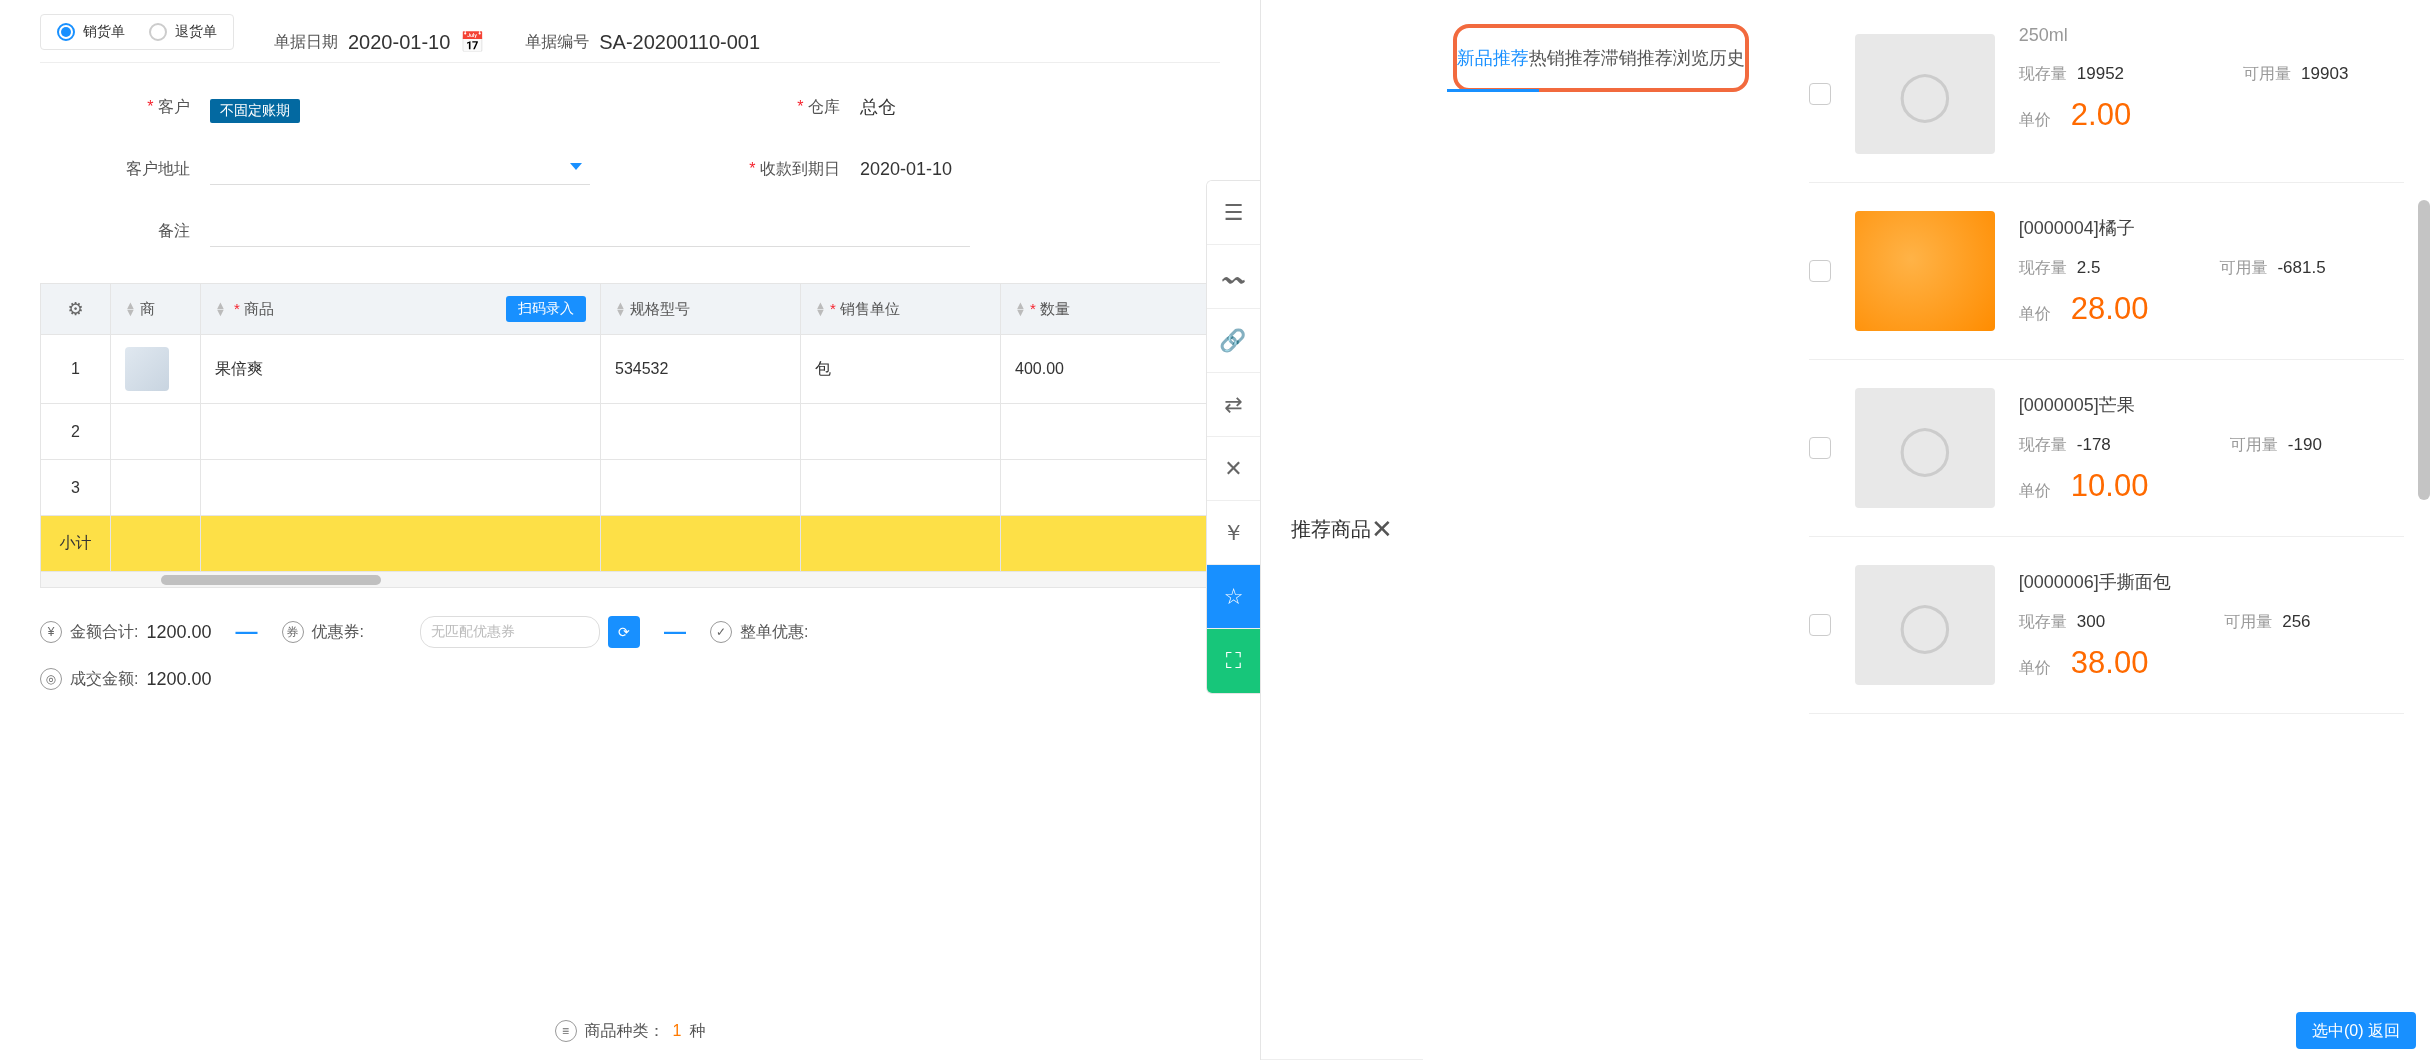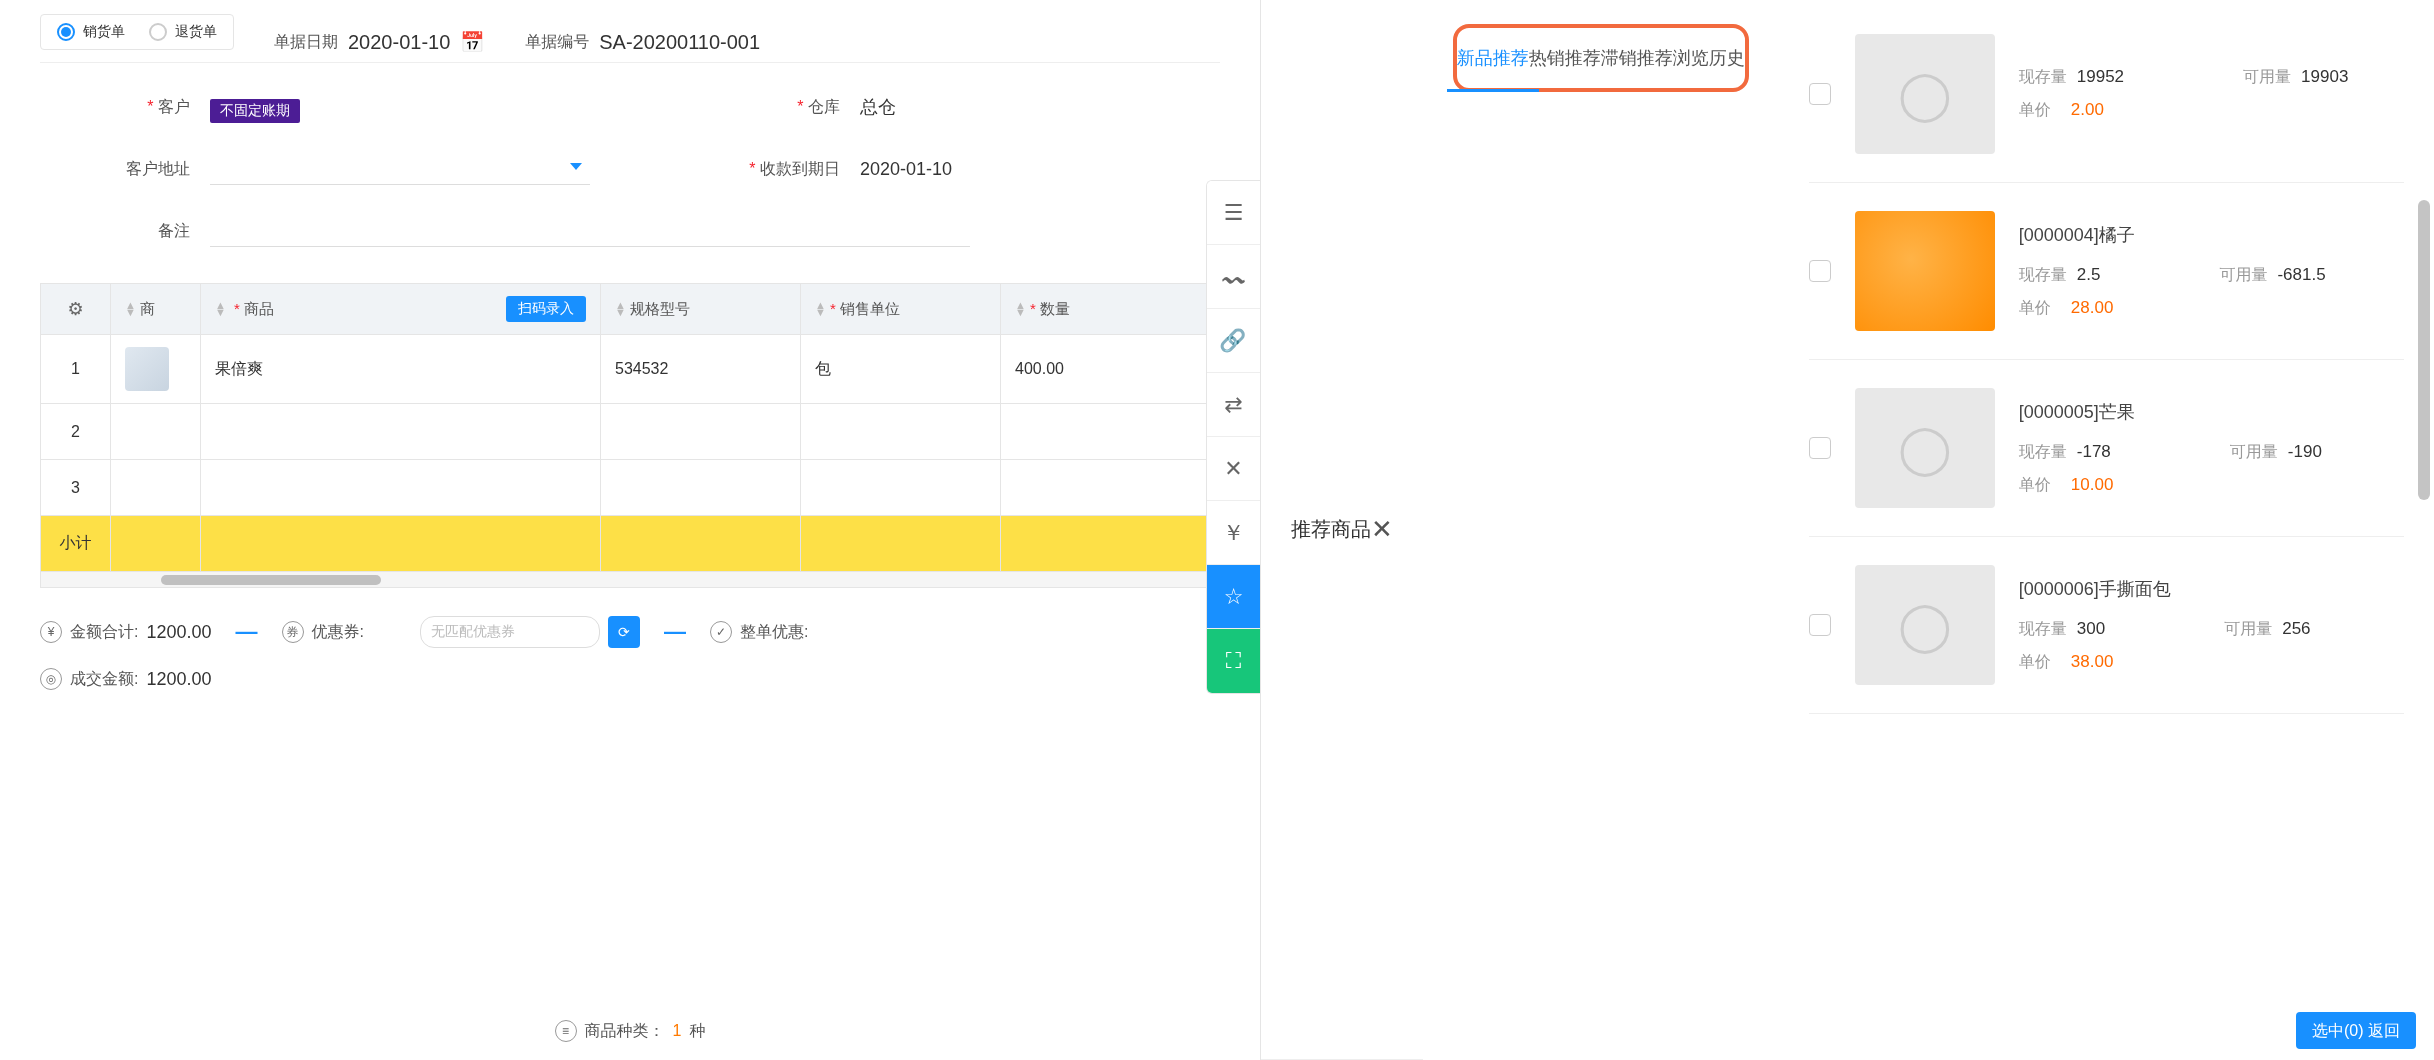--- a/index.html
+++ b/index.html
@@ -14,21 +14,21 @@
   .radio-circle.checked::after { content:""; width: 10px; height: 10px; border-radius: 50%; background: #1890ff; }
   .doc-date, .doc-no { display: flex; align-items: center; gap: 10px; margin-left: 20px; margin-top: 20px; }
   .doc-date input, .doc-no span.value { font-size: 18px; border: none; background: transparent; }
   .cal-icon { color: #1890ff; font-size: 20px; }
   .label { color: #555; font-size: 16px; }
   .required::before { content:"* "; color: #f5222d; }
   .form-grid { margin-top: 28px; display: grid; grid-template-columns: 170px 480px 170px 300px; row-gap: 30px; align-items: center; }
   .form-grid .cell-right { justify-self: end; padding-right: 20px; }
   .customer-value { font-size: 18px; display: flex; align-items: center; }
   .more-dots { color: #1890ff; margin-left: 200px; cursor: pointer; font-size: 22px; letter-spacing: 2px;}
-  .tag-red { background: #4c1d95; color: #fff; padding: 3px 10px; font-size: 14px; border-radius: 2px; display: inline-block; margin-top: 8px; }
+  .tag-red { background: #0369a1; color: #fff; padding: 3px 10px; font-size: 14px; border-radius: 2px; display: inline-block; margin-top: 8px; }
   .addr-select { width: 380px; height: 32px; border: none; border-bottom: 1px solid #ddd; position: relative; }
   .addr-select::after { content: ""; position: absolute; right: 8px; top: 10px; width: 0; height: 0; border-left: 6px solid transparent; border-right: 6px solid transparent; border-top: 7px solid #1890ff; }
   .remark-input { width: 760px; height: 32px; border: none; border-bottom: 1px solid #ddd; }
   .date-value { font-size: 18px; }
   .table-wrap { margin-top: 36px; border: 1px solid #e5e5e5; }
   .thead { display: flex; background: #f0f3f6; }
   .th, .td { padding: 12px 14px; border-right: 1px solid #e5e5e5; display: flex; align-items: center; }
   .th { font-size: 15px; color: #555; }
   .th .sort { color: #bbb; margin-right: 4px; font-size: 11px; display:flex; flex-direction:column; line-height:7px;}
   .w-gear { width: 70px; justify-content:center; }
@@ -73,21 +73,21 @@
   .rp-item { display: flex; align-items: center; gap: 24px; padding: 28px 0; border-bottom: 1px solid #eee; }
   .chk { width: 22px; height: 22px; border: 1.5px solid #ccc; border-radius: 4px; }
   .pimg { width: 140px; height: 120px; background: #e8e8e8; border-radius: 4px; display:flex; align-items:center; justify-content:center; color:#ccc; font-size:48px;}
   .pimg.orange { background: radial-gradient(circle at 40% 40%, #ffb347, #ff8c00); }
   .pinfo { flex: 1; }
   .pname { font-size: 18px; color: #444; margin-bottom: 18px; }
   .pstats { display: flex; gap: 119px; }
   .stat-label { color: #999; font-size: 16px; margin-right: 10px;}
   .stat-val { font-size: 17px; color: #333;}
   .price-row { margin-top: 12px; }
-  .price-val { color: #ff6a00; font-size: 17px; font-weight: 500; margin-left: 10px;}
+  .price-val { color: #ff6a00; font-size: 31px; font-weight: 500; margin-left: 10px;}
   .rp-scroll { position: absolute; right: 4px; top: 200px; width: 12px; height: 300px; background: #c4c4c4; border-radius: 6px; }
   .rp-footer { position: absolute; right: 18px; bottom: 18px; }
   .sel-btn { background: #1890ff; color: #fff; padding: 10px 16px; border-radius: 4px; font-size: 16px; }
 </style>
 </head>
 <body>
 
 <div class="app">
 
   <div class="left-panel">
@@ -259,20 +259,21 @@
           <span class="rp-tab">热销推荐</span>
           <span class="rp-tab">滞销推荐</span>
           <span class="rp-tab">浏览历史</span>
         </div>
     </div>
     <div class="rp-list" id="rp-list">
         <div class="rp-item">
           <span class="chk"></span>
           <div class="pimg ">◯</div>
           <div class="pinfo">
+            <div class="pname" style="color:#999;margin-top:-30px">250ml</div>
             <div class="pstats">
               <span><span class="stat-label">现存量</span><span class="stat-val">19952</span></span>
               <span><span class="stat-label">可用量</span><span class="stat-val">19903</span></span>
             </div>
             <div class="price-row"><span class="stat-label">单价</span><span class="price-val">2.00</span></div>
           </div>
         </div>
         <div class="rp-item">
           <span class="chk"></span>
           <div class="pimg orange"></div>

